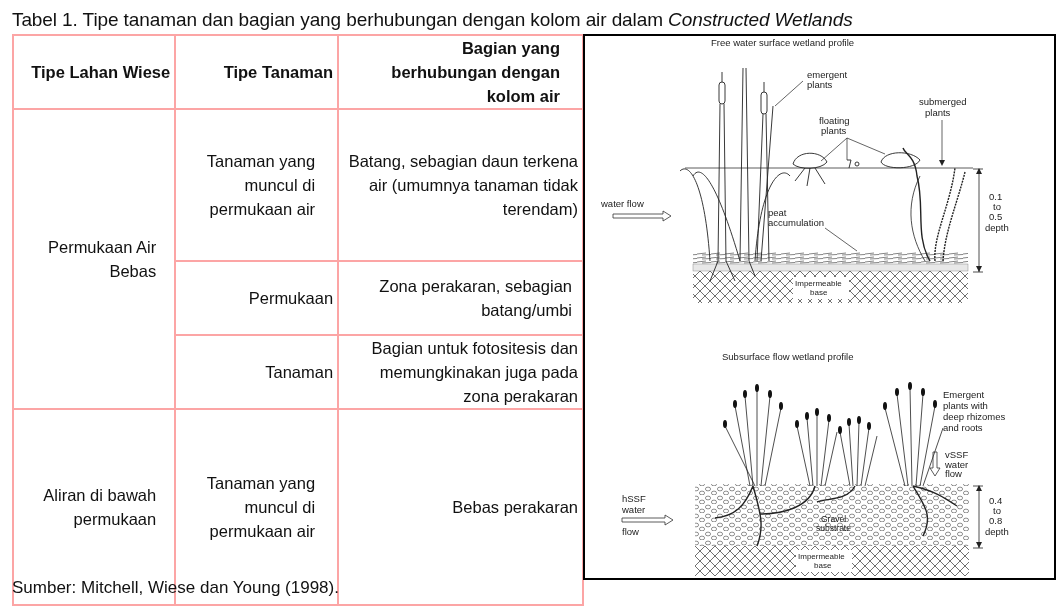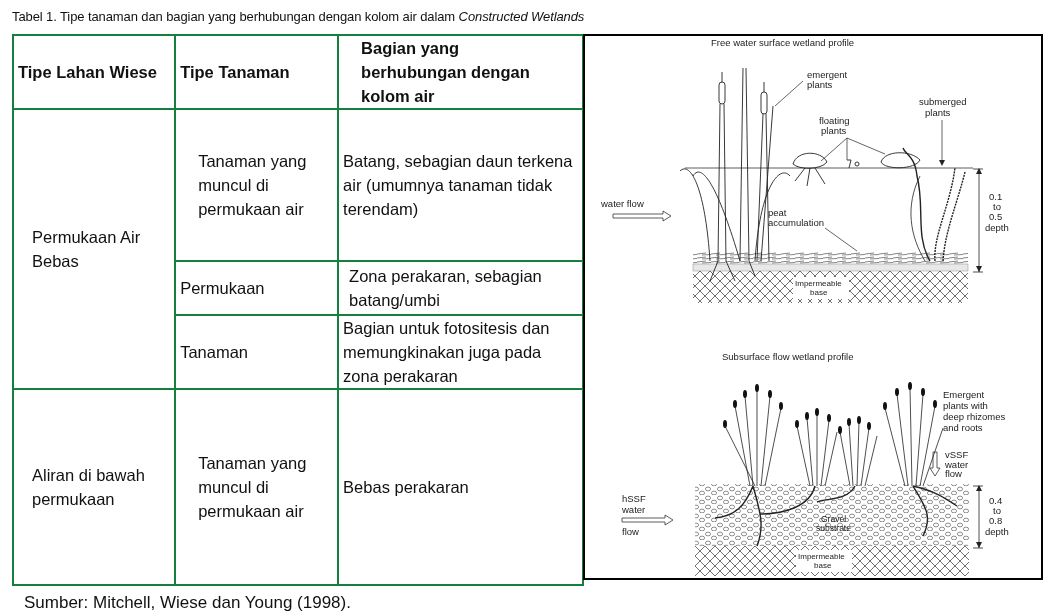--- a/index.html
+++ b/index.html
@@ -1,28 +1,28 @@
 <!DOCTYPE html>
 <html><head>
 <meta charset="utf-8">
 <style>
   html, body { margin:0; padding:0; background:#ffffff; }
   body { width:1056px; height:612px; position:relative; overflow:hidden;
          font-family:"Liberation Sans", "DejaVu Sans", sans-serif; color:#111; }
-  .caption { position:absolute; left:12px; top:9px; font-size:13px; letter-spacing:-0.1px; white-space:nowrap; }
+  .caption { position:absolute; left:12px; top:9px; font-size:19px; letter-spacing:-0.1px; white-space:nowrap; }
   .caption i { font-style:italic; }
   table.main { position:absolute; left:12px; top:34px; border-collapse:collapse; width:572px; }
-  table.main td, table.main th { border:2px solid #15803d; text-align:left; vertical-align:middle;
+  table.main td, table.main th { border:2px solid #fca5a5; text-align:right; vertical-align:middle;
          font-size:16.5px; line-height:24px; padding:0 4px; font-weight:normal; }
   table.main th { font-weight:bold; }
   .c1 { width:165px; } .c2 { width:164px;margin-top:19px; } .c3 { width:229px; }
   .figure { position:absolute; left:583px; top:34px; width:456px; height:542px;
-            border:2px solid #000; border-left:2px solid #000; background:#fff; }
+            border:2px solid #000; border-left:2px solid #000; background:#fff;padding-left:13px; }
   .figure svg { position:absolute; left:0; top:0; }
-  .src { position:absolute; left:24px; top:578px; font-size:17px; white-space:nowrap;margin-top:15px; }
+  .src { position:absolute; left:12px; top:578px; font-size:17px; white-space:nowrap; }
   .lbl { font-family:"Liberation Sans", sans-serif; font-size:9.5px; fill:#222; }
 </style>
 </head>
 <body>
 
 <div class="caption"><span>Tabel 1. Tipe tanaman dan bagian yang berhubungan dengan kolom air dalam </span><i>Constructed Wetlands</i></div>
 
 <table class="main">
   <tbody>
       <tr style="height:74px">
@@ -30,21 +30,21 @@
     <th class="c2">Tipe Tanaman</th>
     <th class="c3" style="padding:0 22px">Bagian yang berhubungan dengan kolom air</th>
   </tr>
   <tr style="height:152px">
     <td rowspan="3" style="padding:0 18px">Permukaan Air Bebas</td>
     <td style="padding:0 22px">Tanaman yang muncul di permukaan air</td>
     <td>Batang, sebagian daun terkena air (umumnya tanaman tidak terendam)</td>
   </tr>
   <tr style="height:49px">
     <td>Permukaan</td>
-    <td style="padding:2px 10px">Zona perakaran, sebagian batang/umbi</td>
+    <td style="padding:12px 10px">Zona perakaran, sebagian batang/umbi</td>
   </tr>
   <tr style="height:72px">
     <td>Tanaman</td>
     <td>Bagian untuk fotositesis dan memungkinakan juga pada zona perakaran</td>
   </tr>
   <tr style="height:196px">
     <td style="padding:0 18px">Aliran di bawah permukaan</td>
     <td style="padding:0 22px">Tanaman yang muncul di permukaan air</td>
     <td>Bebas perakaran</td>
   </tr>

